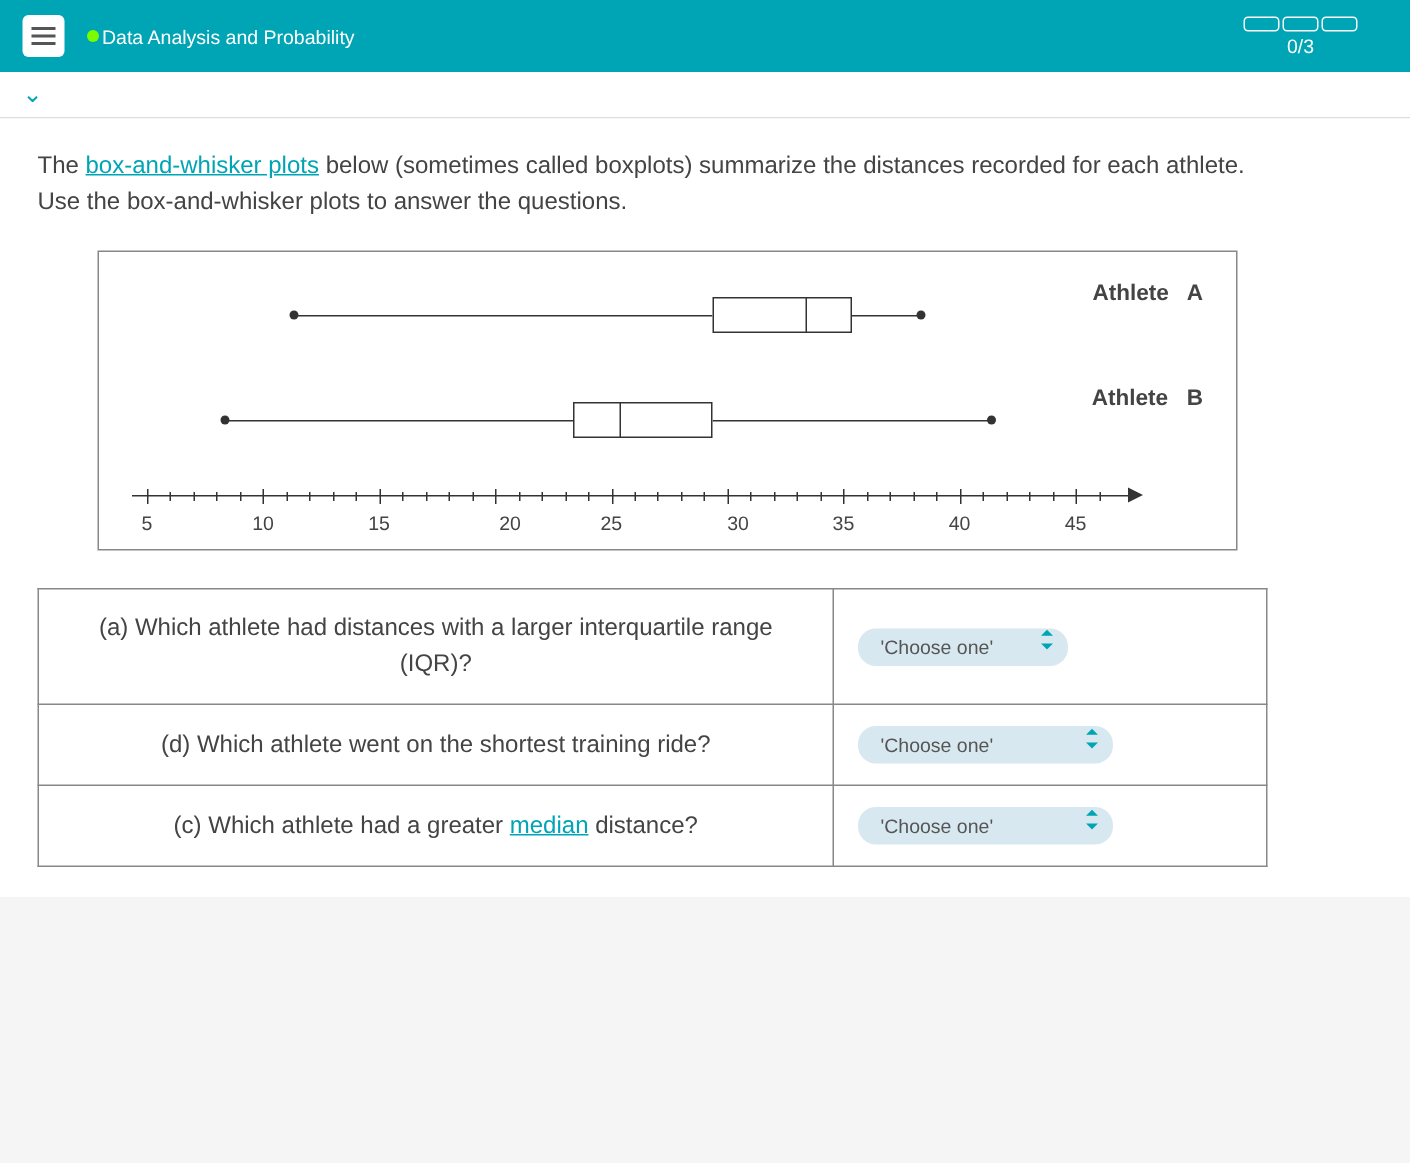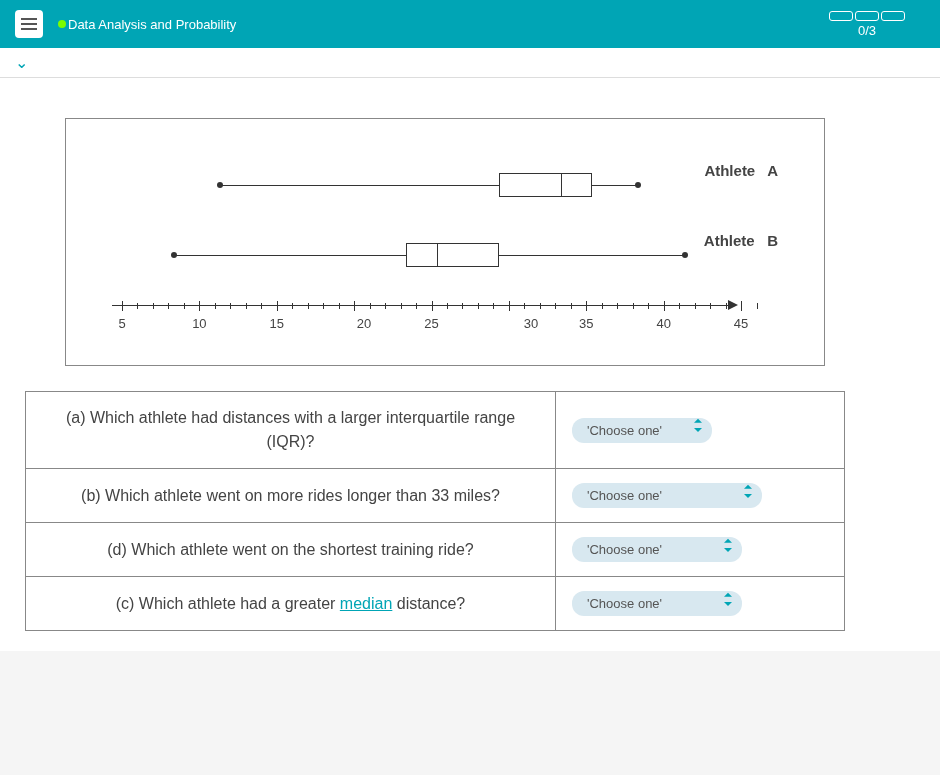--- a/index.html
+++ b/index.html
@@ -13,21 +13,21 @@
 .title { font-size: 15px; margin-top: 2px; }
 .progress-area { display: flex; flex-direction: column; align-items: center; margin-right: 20px; }
 .progress-boxes { display: flex; gap: 2px; margin-bottom: 2px; }
 .progress-box { width: 24px; height: 10px; border: 1px solid #fff; border-radius: 3px; }
 .progress-text { font-size: 13px; }
 .chevron-bar { background: #fff; padding: 5px 15px; border-bottom: 1px solid #ddd; }
 .chevron { color: #00a5b5; font-size: 16px; cursor: pointer; }
 .content { padding: 20px 25px; background: #fff; color: #444; font-size: 16px; line-height: 1.5; }
 .content p { margin-bottom: 15px; }
 .link { color: #00a5b5; text-decoration: underline; }
-.plot-wrap { border: 1px solid #888; padding: 36px; margin: 20px 0 25px 40px; width: 760px; position: relative; }
+.plot-wrap { border: 1px solid #888; padding: 12px; margin: 20px 0 25px 40px; width: 760px; position: relative; }
 .plot-area { position: relative; height: 140px; margin-bottom: 10px; }
 .plot-label { position: absolute; font-weight: bold; font-size: 15px; }
 .axis { position: relative; height: 24px; margin-left: 10px; margin-right: 60px; border-top: 1px solid #333;}
 .axis-arrow { position:absolute; right:-10px; top:-6px; width:0; height:0; border-left: 10px solid #333; border-top: 5px solid transparent; border-bottom: 5px solid transparent;}
 .tick { position: absolute; top: -5px; width: 1px; height: 10px; background: #333; }
 .subtick { position: absolute; top: -3px; width: 1px; height: 6px; background: #333; }
 .tick-label { position: absolute; top: 8px; font-size: 13px; transform: translateX(-50%); }
 .axis-title { text-align: center; font-size: 15px; margin-top: 6px; }
 .box-whisker { position: absolute; height: 24px; }
 .whisker-line { position: absolute; top: 50%; height: 1px; background: #333; }
@@ -64,20 +64,24 @@
     </div>
     <div class="progress-text">0/3</div>
   </div>
 </div>
 
 <div class="chevron-bar">
   <span class="chevron">⌄</span>
 </div>
 
 <div class="content">
+  <p>
+    <span>The </span><a href="#" class="link">box-and-whisker plots</a><span> below (sometimes called boxplots) summarize the distances recorded for each athlete.</span><br>
+    <span>Use the box-and-whisker plots to answer the questions.</span>
+  </p>
 
   <div class="plot-wrap">
     <div class="plot-area" id="plot-area">
       <span class="plot-label" style="right:10px; top:5px; white-space:pre;">Athlete   A</span>
       <span class="plot-label" style="right:10px; top:75px; white-space:pre;">Athlete   B</span>
     <div class="box-whisker" style="top: 18px; left: 0px; right: 0px;">
           <div class="whisker-line" style="left: 118.333px; width: 278.571px;"></div>
           <div class="whisker-line" style="left: 489.762px; width: 46.4286px;"></div>
           <div class="whisker-dot" style="left: 118.333px;"></div>
           <div class="whisker-dot" style="left: 536.19px;"></div>
@@ -119,21 +123,21 @@
         <div class="subtick" style="left: 273.095px;"></div>
         <div class="subtick" style="left: 288.571px;"></div>
         <div class="subtick" style="left: 304.048px;"></div>
         <div class="tick" style="left: 319.524px;"></div>
         <div class="tick-label" style="left: 319.524px;">25</div>
         <div class="subtick" style="left: 335px;"></div>
         <div class="subtick" style="left: 350.476px;"></div>
         <div class="subtick" style="left: 365.952px;"></div>
         <div class="subtick" style="left: 381.429px;"></div>
         <div class="tick" style="left: 396.905px;"></div>
-        <div class="tick-label" style="left: 419px;">30</div>
+        <div class="tick-label" style="left: 404px;">30</div>
         <div class="subtick" style="left: 412.381px;"></div>
         <div class="subtick" style="left: 427.857px;"></div>
         <div class="subtick" style="left: 443.333px;"></div>
         <div class="subtick" style="left: 458.81px;"></div>
         <div class="tick" style="left: 474.286px;"></div>
         <div class="tick-label" style="left: 474.286px;">35</div>
         <div class="subtick" style="left: 489.762px;"></div>
         <div class="subtick" style="left: 505.238px;"></div>
         <div class="subtick" style="left: 520.714px;"></div>
         <div class="subtick" style="left: 536.19px;"></div>
@@ -149,24 +153,20 @@
       </div>
   </div>
 
   <table class="questions-table">
     <tbody>
         <tr>
       <td class="q">(a) Which athlete had distances with a larger interquartile range (IQR)?</td>
       <td><button class="select-btn">'Choose one'</button></td>
     </tr>
     <tr>
-      <td class="q">(b) Which athlete went on more rides longer than 33 miles?</td>
-      <td><button class="select-btn" style="min-width:190px">'Choose one'</button></td>
-    </tr>
-    <tr>
       <td class="q">(d) Which athlete went on the shortest training ride?</td>
       <td><button class="select-btn" style="min-width:170px">'Choose one'</button></td>
     </tr>
     <tr>
       <td class="q">
         <span>(c) Which athlete had a greater </span><a href="#" class="link">median</a><span> distance?</span>
       </td>
       <td><button class="select-btn" style="min-width:170px">'Choose one'</button></td>
     </tr>
   </tbody>

